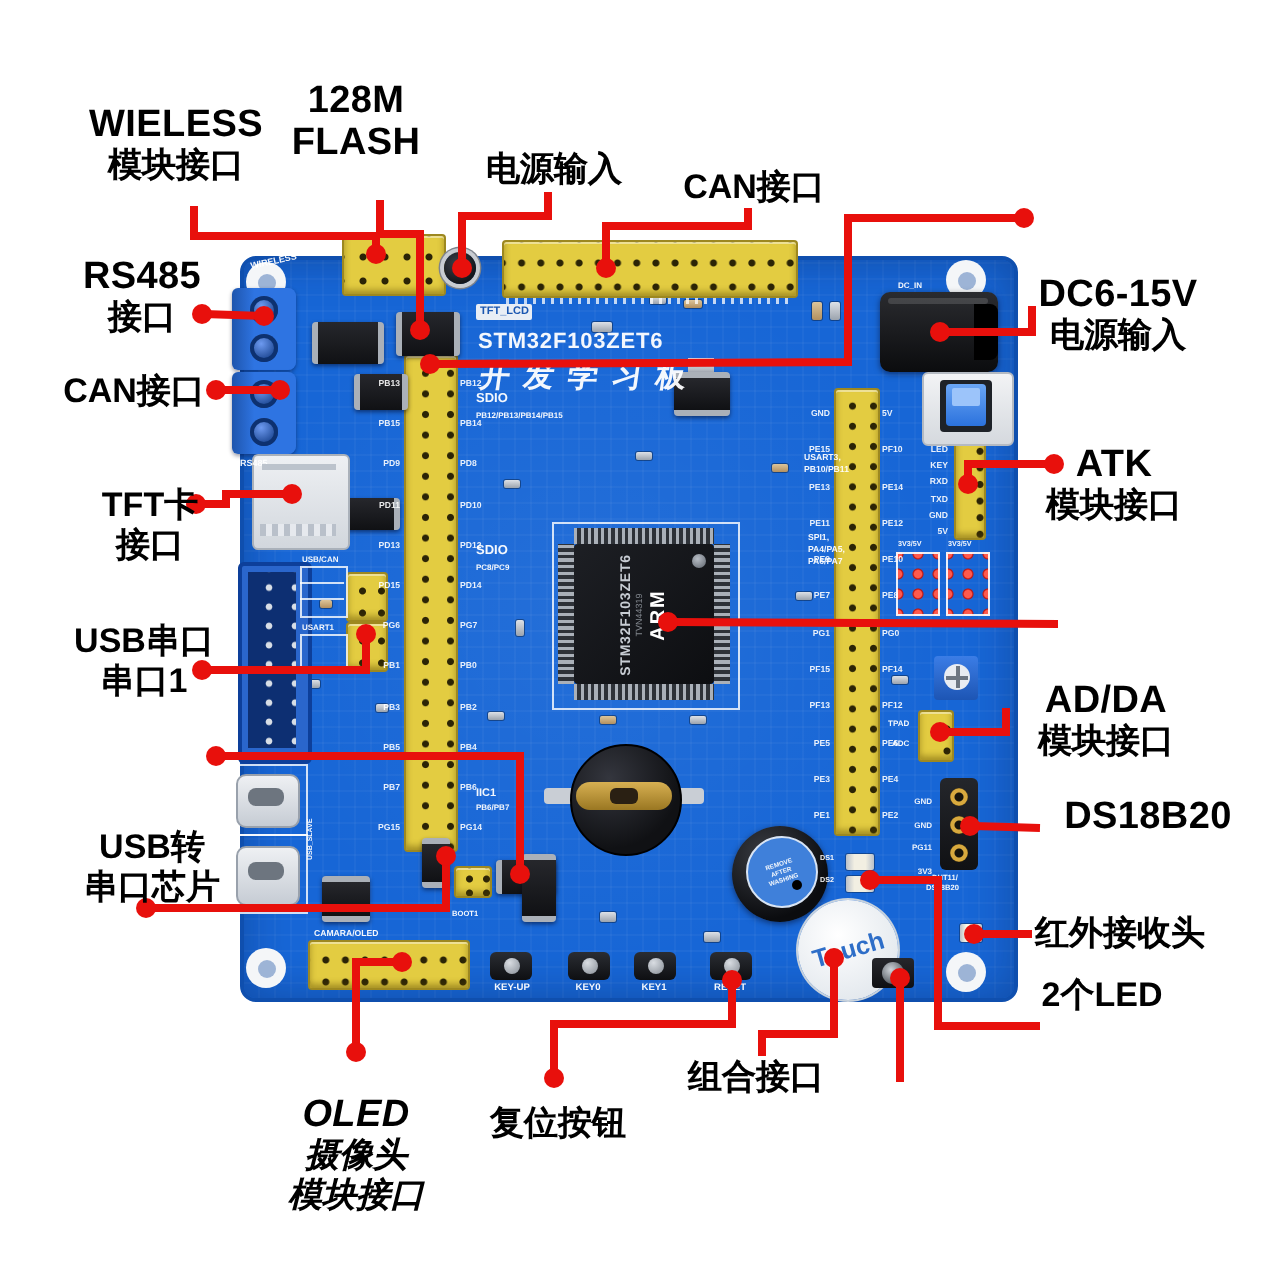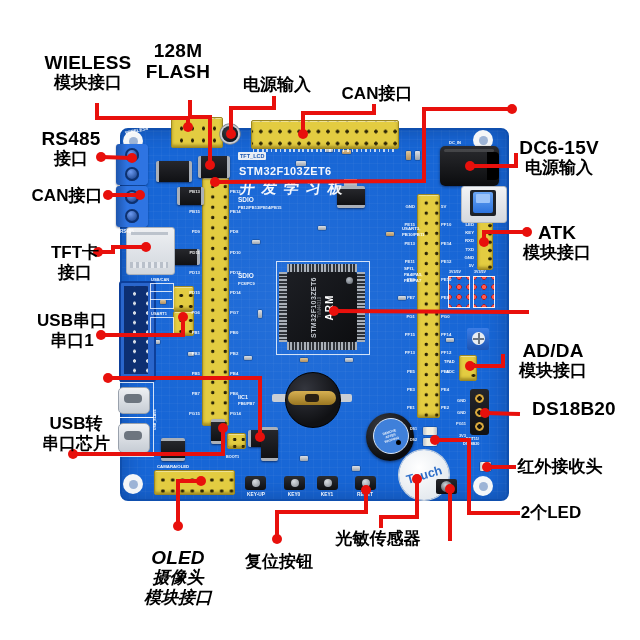--- a/index.html
+++ b/index.html
@@ -401,25 +401,25 @@
   <div class="lbl" style="left:553px;top:340px;">
     <div class="en">AD/DA</div>
     <div class="cn">模块接口</div>
   </div>
   <div class="lbl" style="left:574px;top:398px;">
     <div class="en">DS18B20</div>
   </div>
   <div class="lbl" style="left:560px;top:457px;">
     <div class="cn">红外接收头</div>
   </div>
-  <div class="lbl" style="left:551px;top:503px;">
+  <div class="lbl" style="left:551px;top:488px;">
     <div class="cn">2个LED</div>
   </div>
   <div class="lbl" style="left:378px;top:529px;">
-    <div class="cn">光敏传感器</div>
+    <div class="cn">组合接口</div>
   </div>
   <div class="lbl" style="left:279px;top:552px;">
     <div class="cn">复位按钮</div>
   </div>
   <div class="lbl" style="left:178px;top:547px;font-style:italic;">
     <div class="en">OLED</div>
     <div class="cn">摄像头</div>
     <div class="cn">模块接口</div>
   </div>
   <div class="lbl" style="left:71px;top:128px;">

